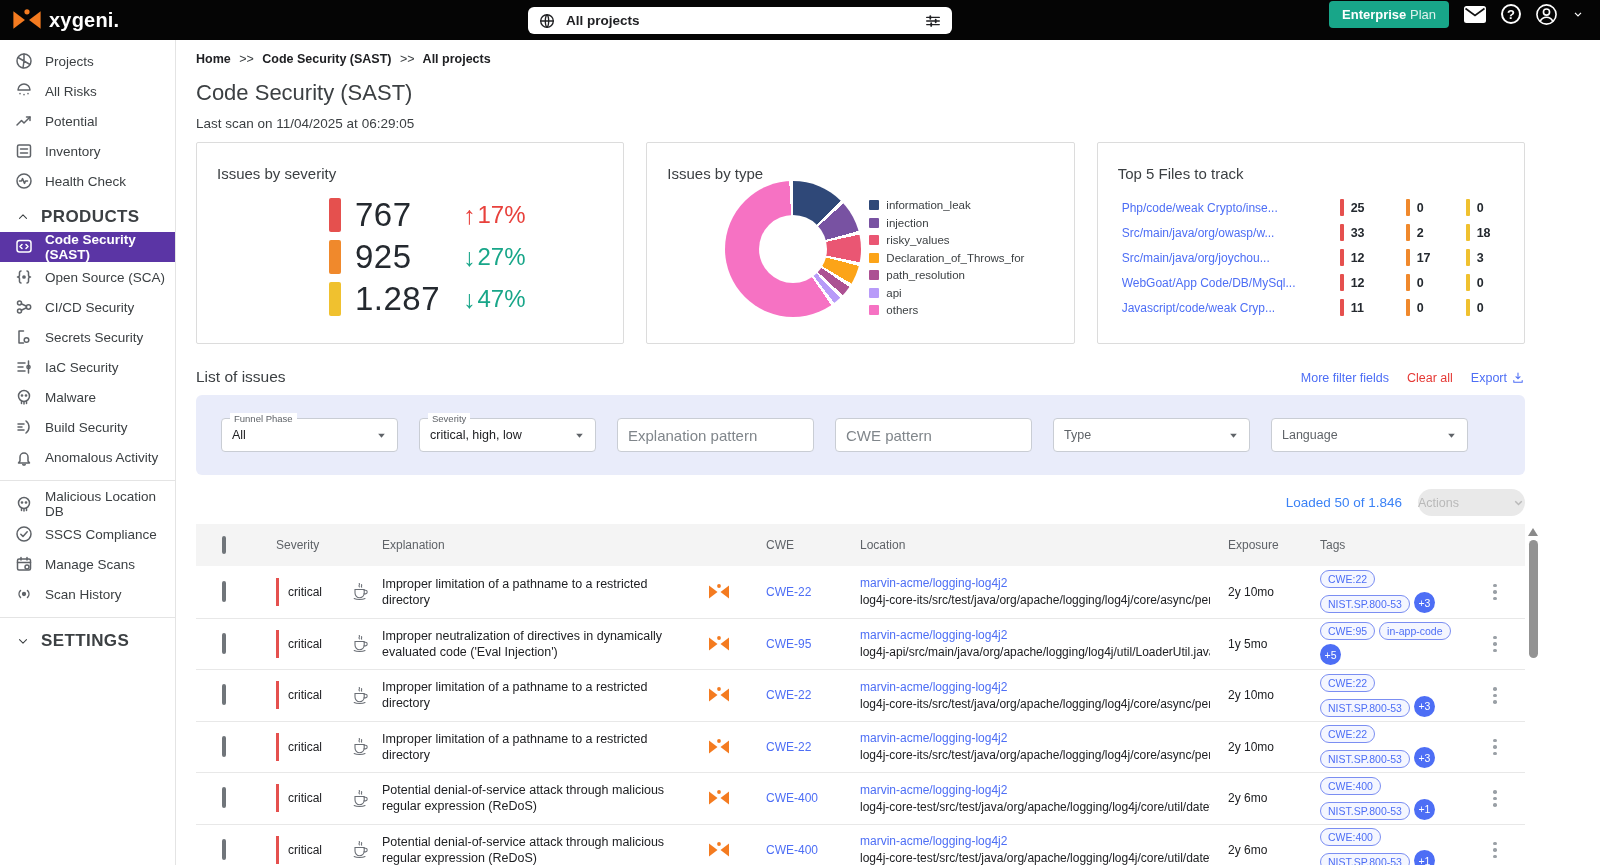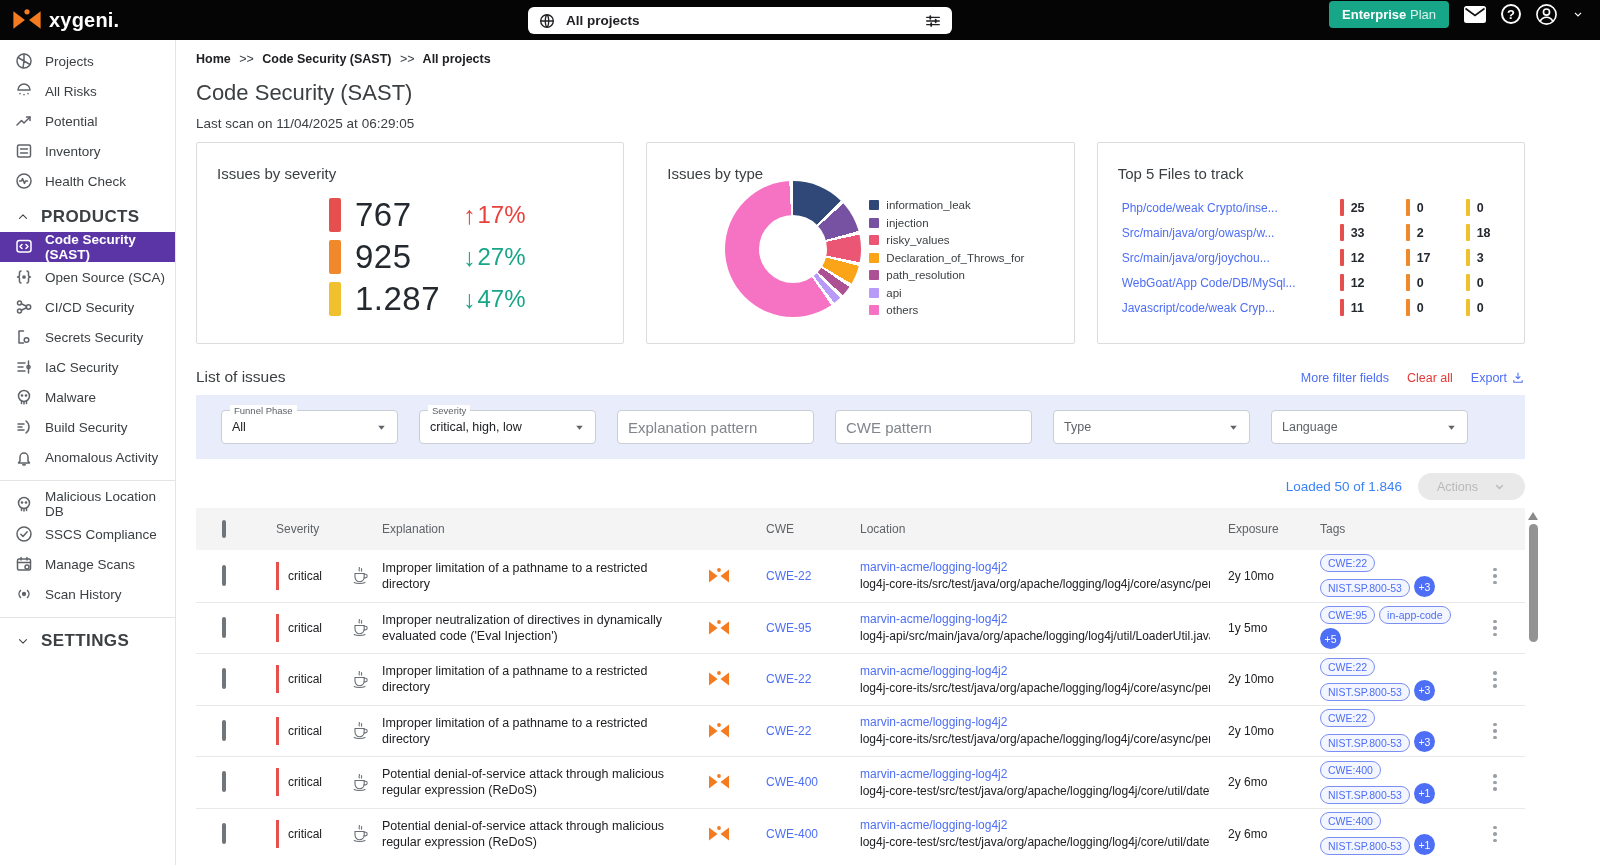--- a/index.html
+++ b/index.html
@@ -77,38 +77,38 @@
   .file-stat .bar{ width:4px; height:17px; border-radius:1px; }
 
   
   .list-head{ display:flex; align-items:baseline; margin-top:24px; }
   .list-title{ font-size:15.5px; color:#3c4043; flex:1; }
   .list-links{ display:flex; align-items:center; gap:18px; font-size:12.5px; }
   .lnk-blue{ color:var(--accent); cursor:pointer; }
   .lnk-red{ color:#e53935; cursor:pointer; }
   .lnk-export{ display:flex; align-items:center; gap:4px; color:var(--accent); cursor:pointer; }
 
-  .filter-bar{ margin-top:9px; background:#e9ecfa; border-radius:0; height:64px;
+  .filter-bar{ margin-top:9px; background:#e9ecfa; border-radius:6px; height:80px;
                display:flex; align-items:center; gap:21px; padding:0 25px; }
   .f-field{ position:relative; height:34px; background:#fff; border:1px solid #c9cdd4; border-radius:4px;
             display:flex; align-items:center; padding:0 10px; font-size:12.5px; cursor:pointer; }
   .f-field .flabel{ position:absolute; top:-6px; left:8px; background:#fff; padding:0 4px;
                     font-size:9.5px; color:#5f6368; }
   .f-field .fval{ flex:1; color:#202124; }
   .f-field .fval.ghost{ color:#5f6368; }
   .f-field .chev{ color:#5f6368; }
   .f-input{ border:1px solid #c9cdd4; border-radius:4px; background:#fff; height:34px; padding:0 10px;
             font-size:15px; font-family:inherit; color:#202124; }
   .f-input::placeholder{ color:#80868b; }
   .w177{ width:177px; } .w197{ width:197px; }
 
   .loaded-row{ display:flex; align-items:center; justify-content:flex-end; gap:16px; margin-top:14px; }
   .loaded-text{ font-size:13.5px; color:#3b82f6;padding-left:8px; }
   .actions-btn{ width:107px; height:27px; border:none; border-radius:15px; background:#e9e9e9; color:#b9b9b9;
-                font-size:12.5px; font-family:inherit; display:flex; align-items:center; justify-content:center; gap:15px; }
+                font-size:12.5px; font-family:inherit; display:flex; align-items:center; justify-content:space-between; gap:15px; }
 
   
   .tbl{ position:relative; margin-top:8px; }
   .tbl-grid{ display:grid; grid-template-columns:52px 88px 30px 312px 56px 110px 350px 110px 155px 40px;
              padding-left:16px; align-items:center; }
   .tbl-head{ height:42px; background:#f4f4f4; font-size:12px; color:#5f6368; }
   .issue-row{ height:51.5px; border-top:1px solid #e8e8e8; }
   .issue-row:first-of-type{ border-top:none; }
   .cbx{ width:18px; height:18px; border:2px solid #70757a; border-radius:2px; background:#fff; cursor:pointer; }
   .sev-cell{ display:flex; align-items:center; gap:9px; padding-left:12px; }

